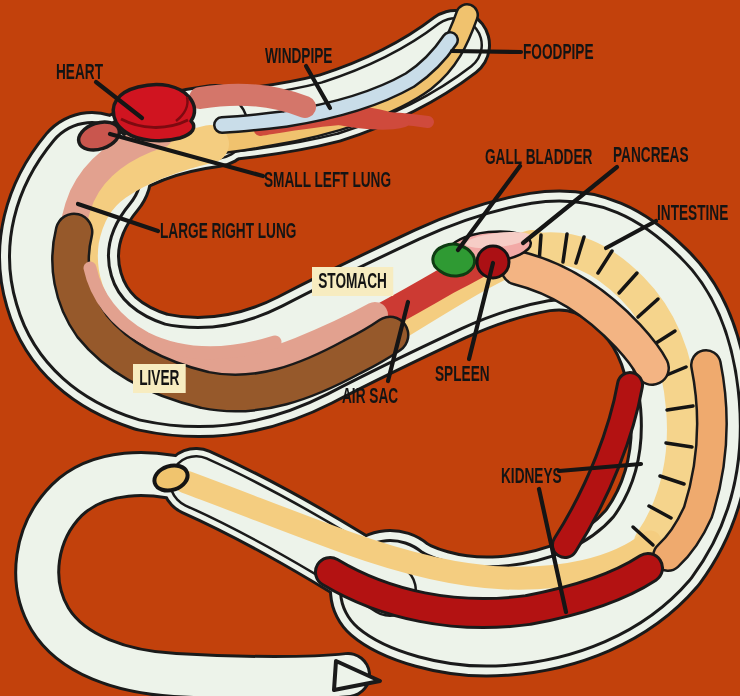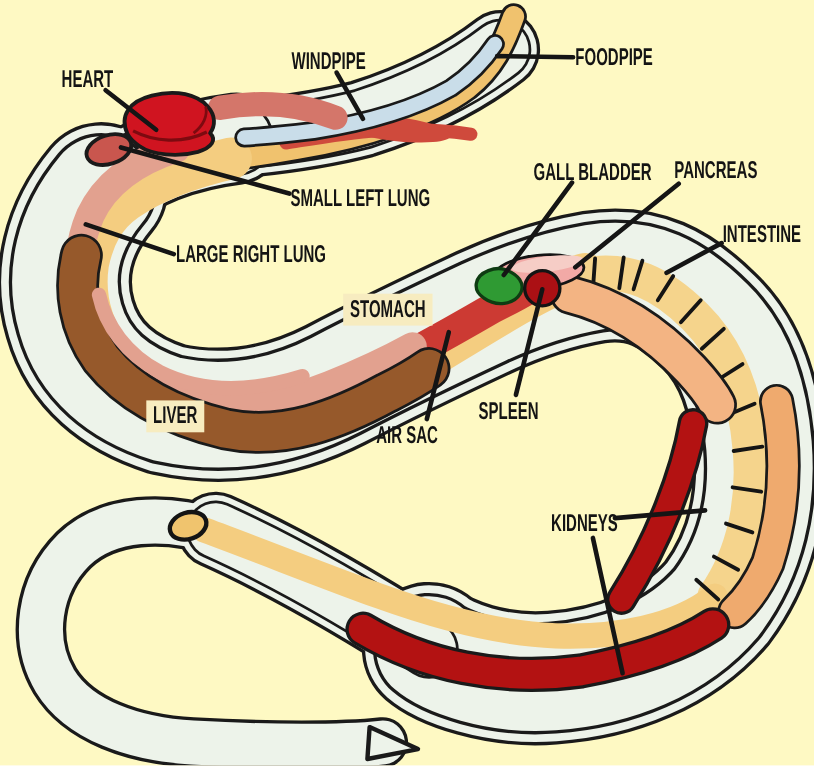--- a/index.html
+++ b/index.html
@@ -1,16 +1,16 @@
 <!DOCTYPE html>
 <html><head>
 <meta charset="utf-8">
 <style>
   html,body{margin:0;padding:0;background:#ffffff;}
-  .stage{position:relative;width:740px;height:696px;background:#fef9c3;overflow:hidden;
+  .stage{position:relative;width:740px;height:696px;background:#c2410c;overflow:hidden;
          font-family:"Liberation Sans",sans-serif;}
   .stage svg{position:absolute;left:0;top:0;}
   .lbl{position:absolute;font-family:"Liberation Sans",sans-serif;font-weight:700;
        font-size:22px;line-height:1;color:#141414;white-space:nowrap;
        transform:scaleX(0.62);transform-origin:0 0;letter-spacing:0px;}
   .hl{background:#f7ecc0;padding:3px 10px 4px;}
 </style>
 </head>
 <body>
 

